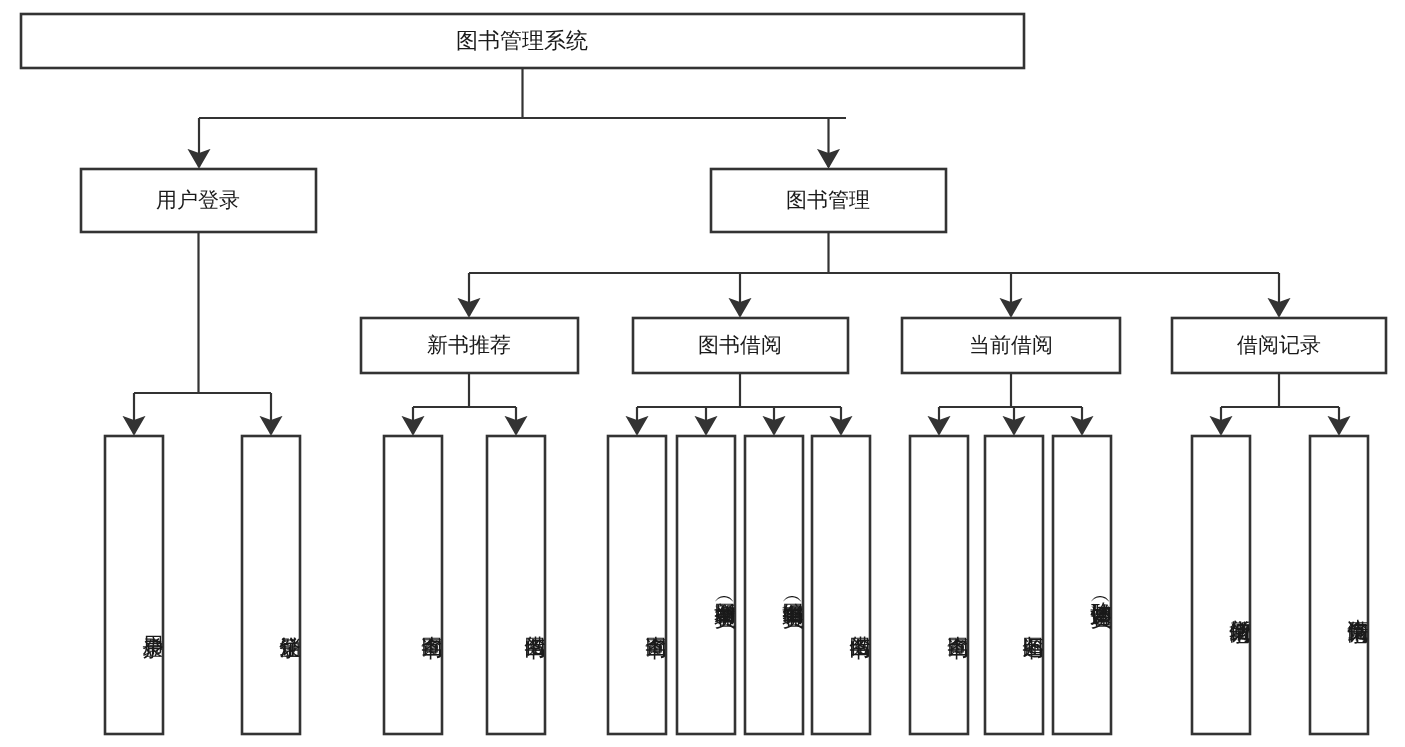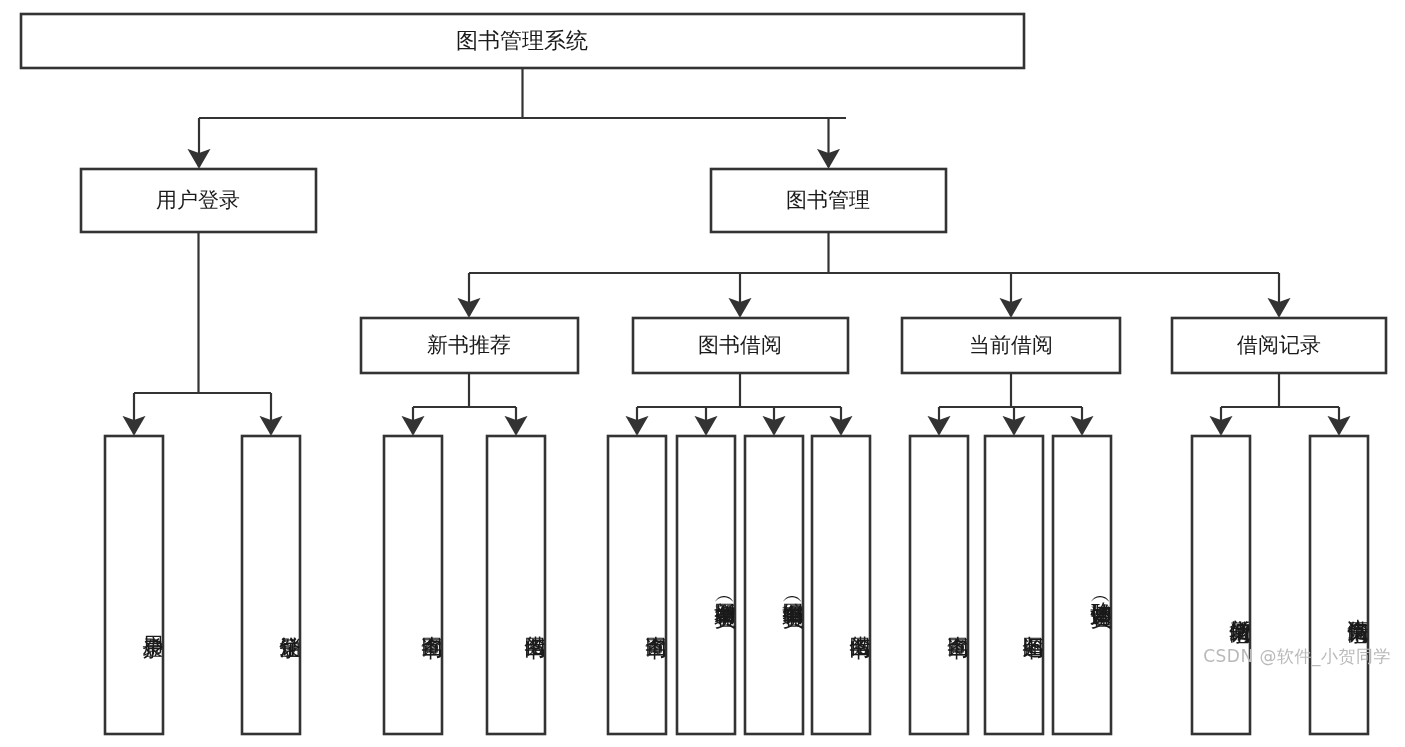--- a/index.html
+++ b/index.html
@@ -188,14 +188,13 @@
   <div class="vlabel" style="left:608px; top:508px;  width:58px; height:226px;">查询图书</div>
   <div class="vlabel" style="left:677px; top:444px;  width:58px; height:290px;">新增图书（管理员）</div>
   <div class="vlabel" style="left:745px; top:444px;  width:58px; height:290px;">编辑图书（管理员）</div>
   <div class="vlabel" style="left:812px; top:508px;  width:58px; height:226px;">借阅图书</div>
   <div class="vlabel" style="left:910px; top:508px;  width:58px; height:226px;">查询图书</div>
   <div class="vlabel" style="left:985px; top:508px;  width:58px; height:226px;">归还图书</div>
   <div class="vlabel" style="left:1053px; top:444px; width:58px; height:290px;">确认归还（管理员）</div>
   <div class="vlabel" style="left:1192px; top:475px; width:58px; height:259px;">新增借阅记录</div>
   <div class="vlabel" style="left:1310px; top:475px; width:58px; height:259px;">查询借阅记录</div>
 
-  <div class="watermark">CSDN @软件_小贺同学</div>
 </div>
 
 </body></html>

